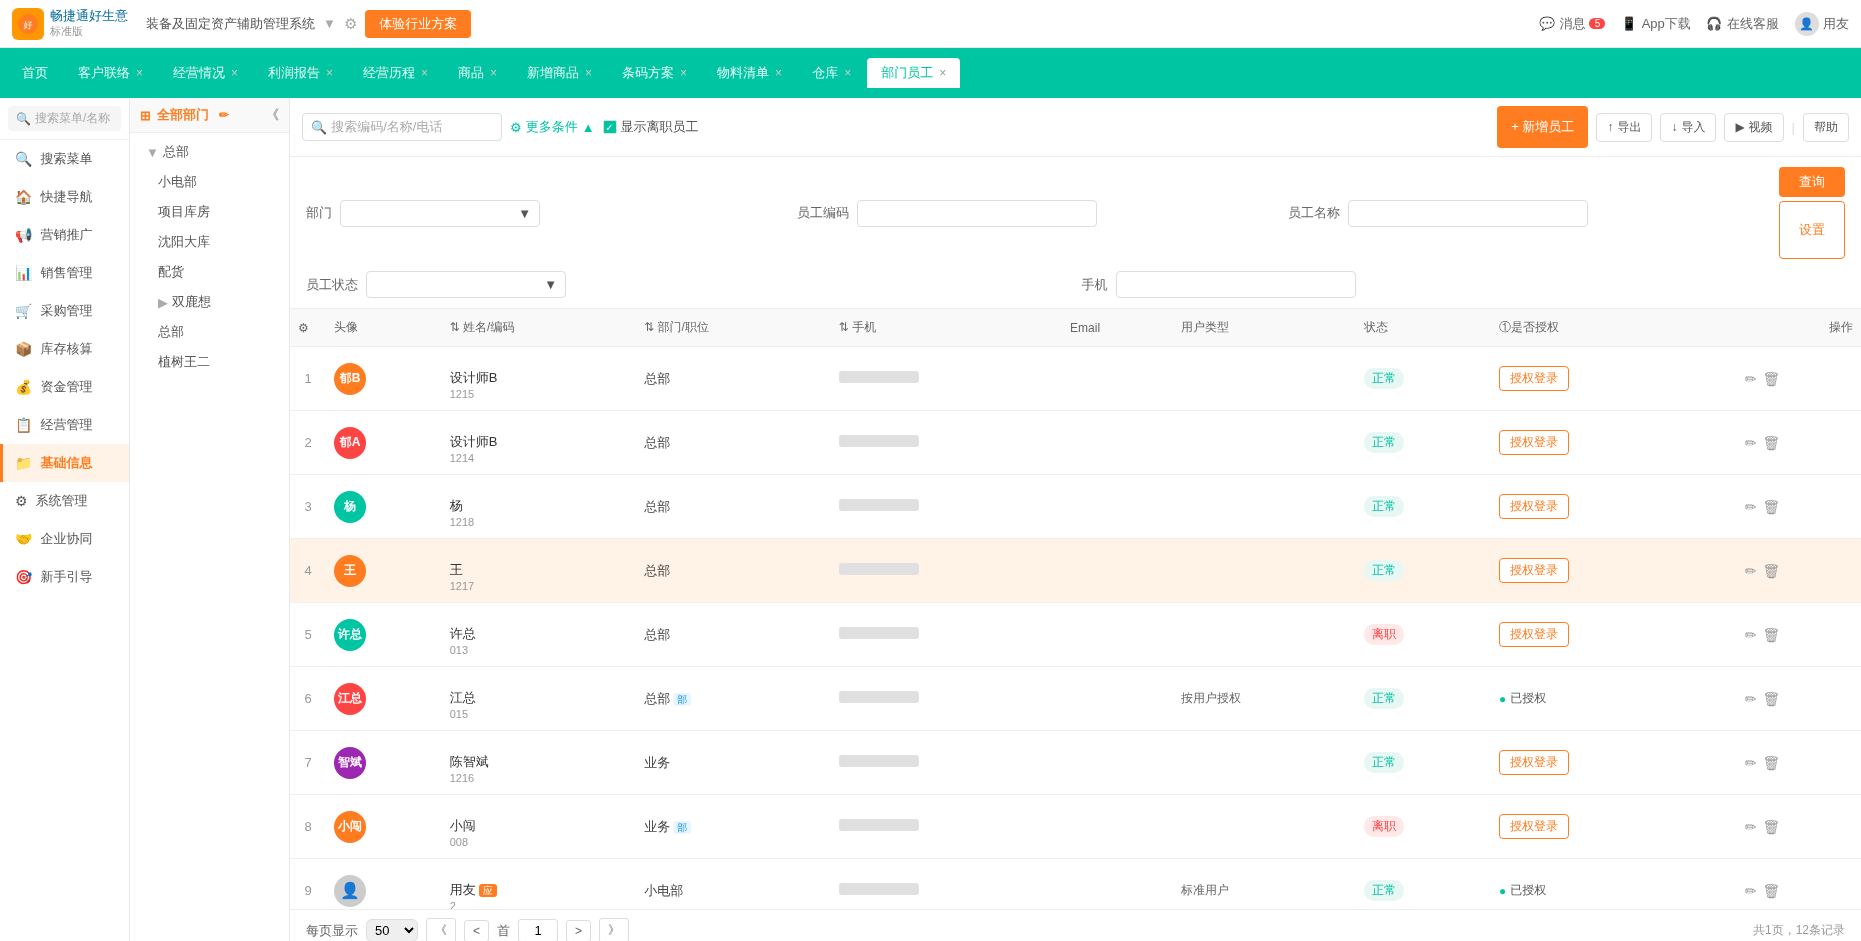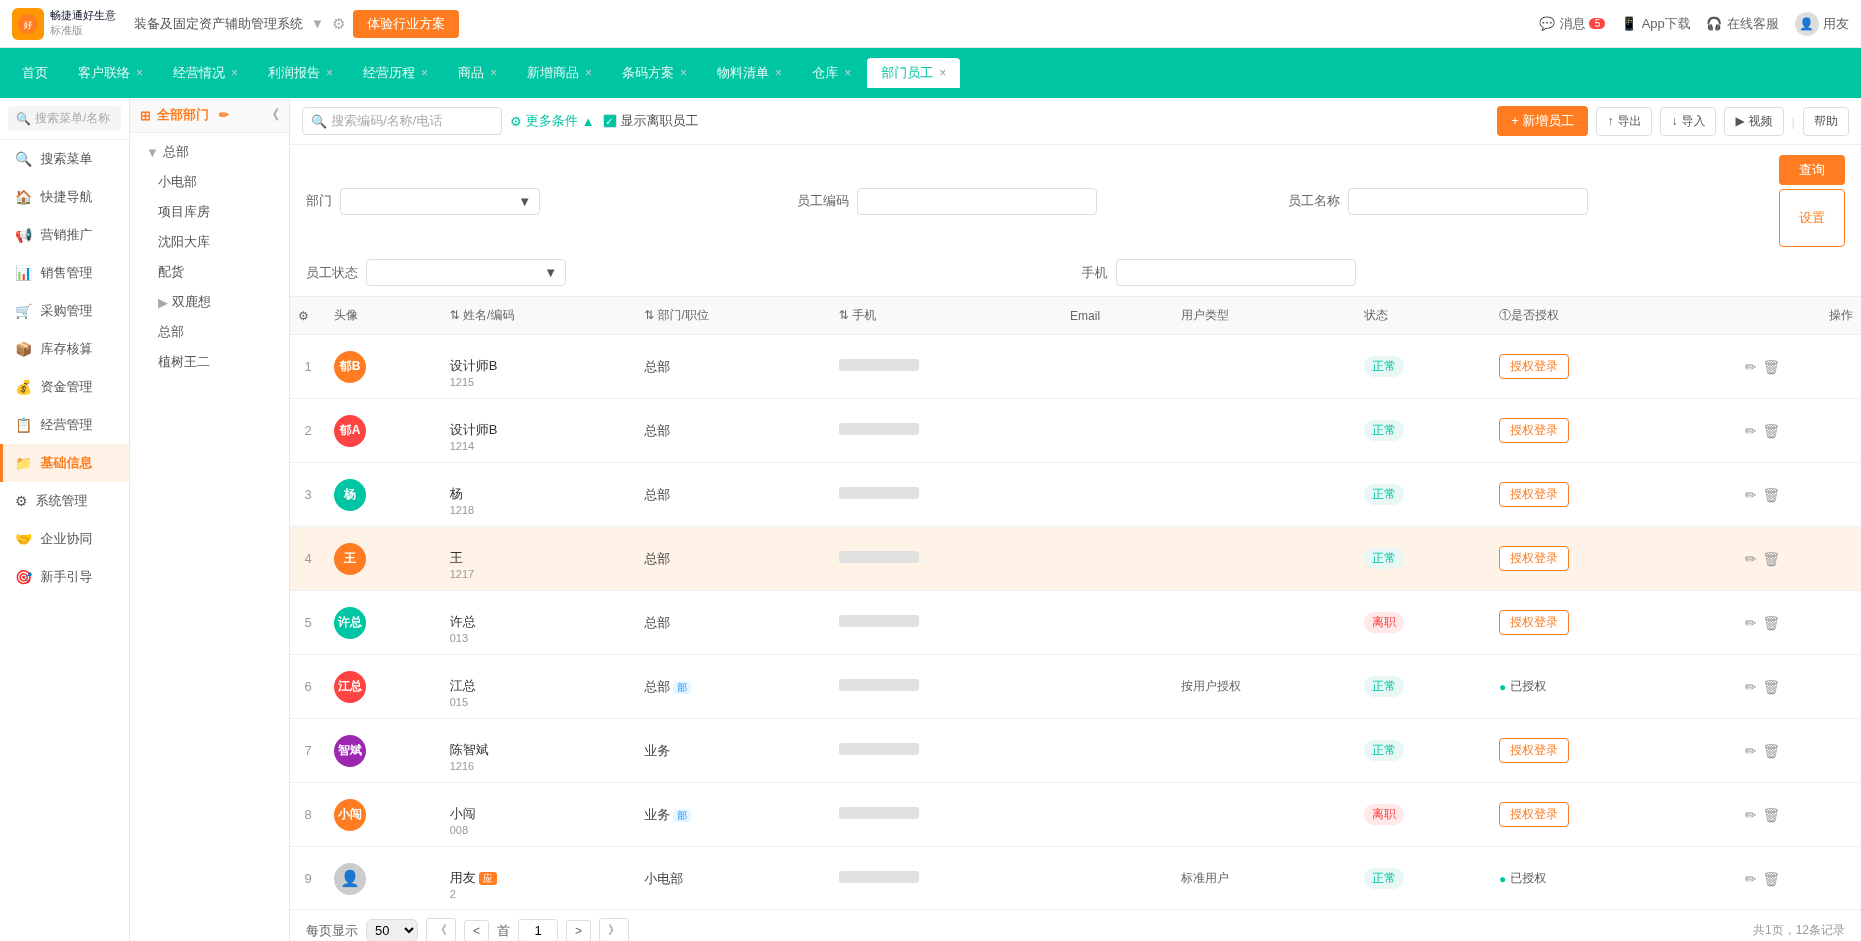--- a/index.html
+++ b/index.html
@@ -11,21 +11,21 @@
       background: #fff;
       border-bottom: 1px solid #e8e8e8;
       display: flex;
       align-items: center;
       padding: 0 12px;
       justify-content: space-between;
     }
     .top-bar-left { display: flex; align-items: center; gap: 8px; }
     .logo-area { display: flex; align-items: center; gap: 6px; }
     .logo-icon { width: 32px; height: 32px; background: #ff9800; border-radius: 6px; display: flex; align-items: center; justify-content: center; color: #fff; font-size: 10px; }
-    .logo-text { font-size: 11px; color: #0f172a; line-height: 1.2; }
+    .logo-text { font-size: 13px; color: #0369a1; line-height: 1.2; }
     .logo-sub { font-size: 11px; color: #999; }
     .top-bar-right { display: flex; align-items: center; gap: 16px; font-size: 13px; color: #666; }
     .btn-trial {
       background: #ff7d20;
       color: #fff;
       border: none;
       border-radius: 4px;
       padding: 5px 14px;
       font-size: 13px;
       cursor: pointer;
@@ -164,21 +164,21 @@
     .checkbox-label {
       display: flex;
       align-items: center;
       gap: 4px;
       font-size: 13px;
       color: #555;
       cursor: pointer;
     }
     .checkbox-box { width: 14px; height: 14px; border: 1px solid #ddd; border-radius: 2px; background: #00c5a3; display: flex; align-items: center; justify-content: center; }
     .toolbar-right { margin-left: auto; display: flex; align-items: center; gap: 8px; }
-    .btn-add { background: #ff7d20; color: #fff; border: none; border-radius: 4px; padding: 6px 14px; font-size: 13px; cursor: pointer; }
+    .btn-add { background: #ff7d20; color: #fff; border: none; border-radius: 4px; padding: 12px 14px; font-size: 13px; cursor: pointer; }
     .btn-outline { border: 1px solid #ddd; background: #fff; border-radius: 4px; padding: 5px 10px; font-size: 12px; cursor: pointer; color: #555; display: flex; align-items: center; gap: 4px; }
 
     
     .filter-form {
       background: #fff;
       border-bottom: 1px solid #eee;
       padding: 10px 16px;
       display: flex;
       flex-wrap: wrap;
       gap: 12px;

